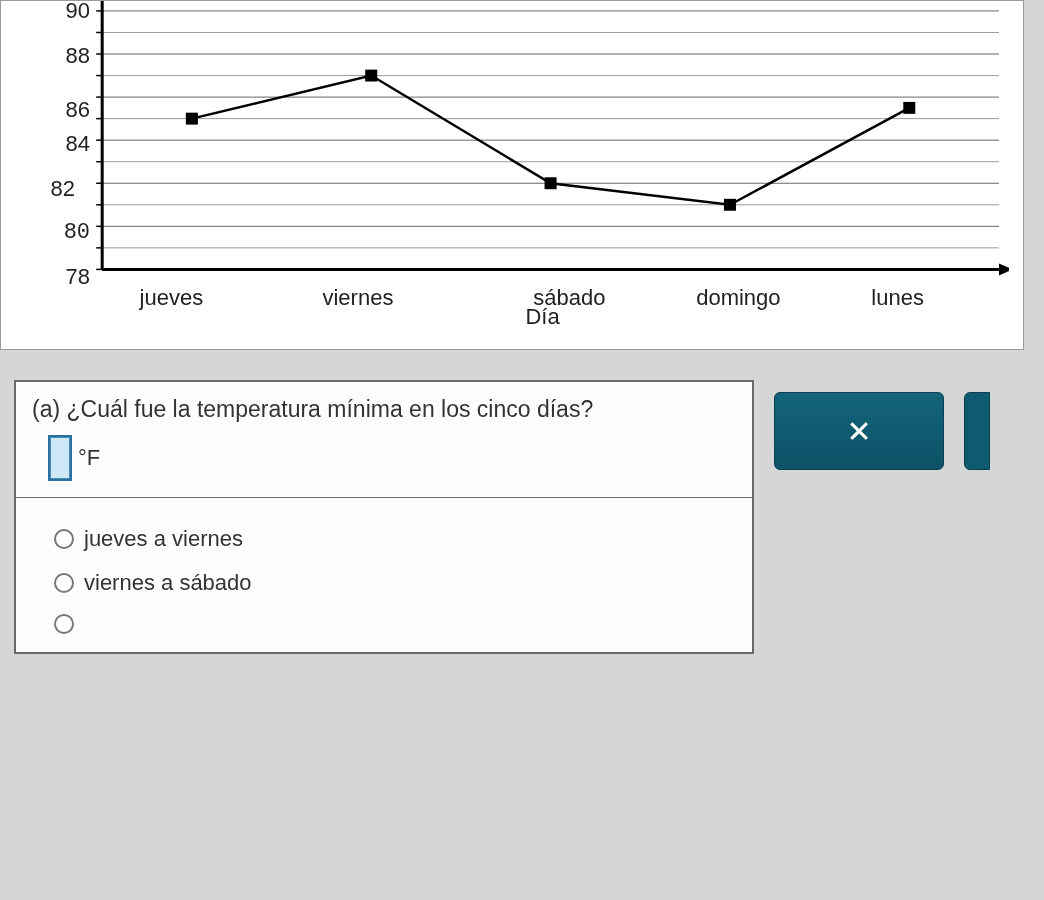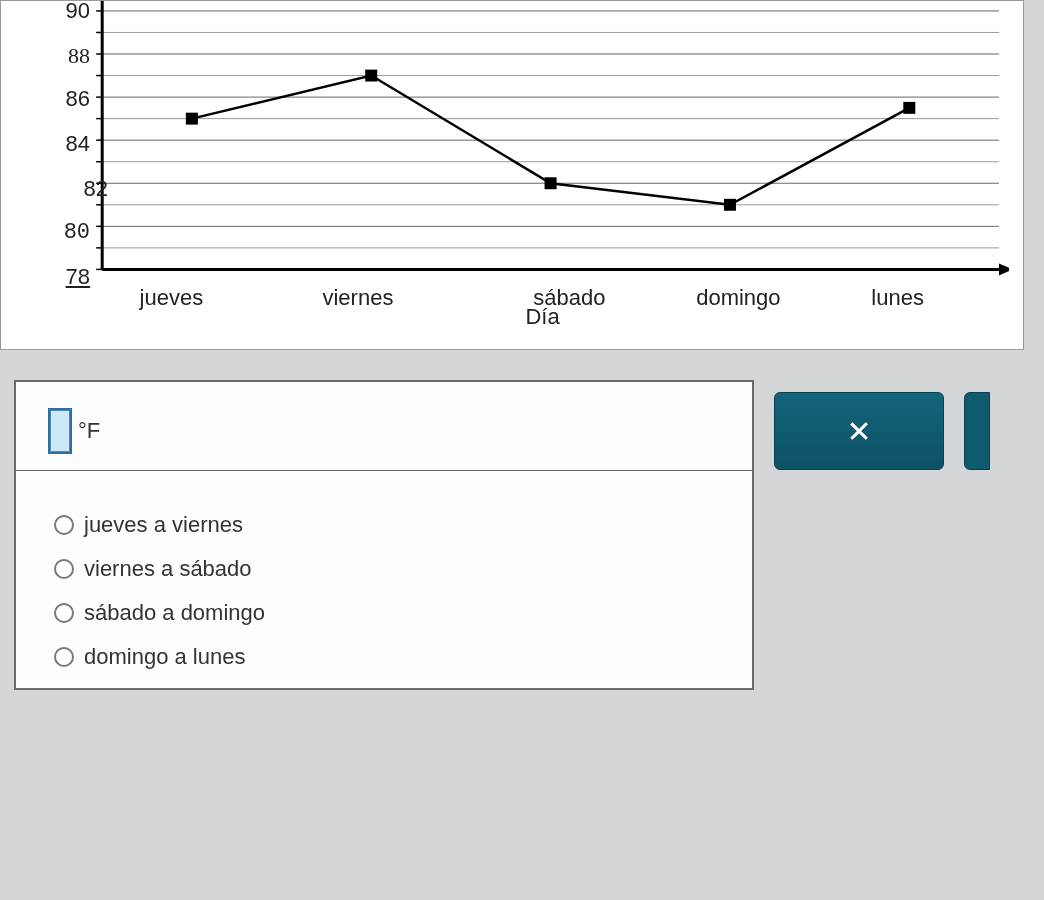--- a/index.html
+++ b/index.html
@@ -54,21 +54,21 @@
     height: 42px;
     border: 1px solid #4a8db5;
     background: #cfe8f7;
     outline: 2px solid #2a6fa0;
   }
   .unit {
     font-size: 22px;
     color: #333;
   }
   .options {
-    margin-top: 27px;
+    margin-top: 14px;
     margin-left: 22px;
     display: flex;
     flex-direction: column;
     gap: 18px;
   }
   .opt {
     display: flex;
     align-items: center;
     gap: 10px;
     font-size: 22px;
@@ -150,64 +150,60 @@
       <polygon points="990,264 990,276 1004,270" fill="#000"></polygon>
       <path d="M184.5 118.33333333333331 L363.5 75 L542.5 183.33333333333334 L721.5 205 L900.5 107.5 " fill="none" stroke="#000" stroke-width="2.5"></path>
       <rect x="178.5" y="112.33333333333331" width="12" height="12" fill="#000"></rect>
       <rect x="357.5" y="69" width="12" height="12" fill="#000"></rect>
       <rect x="536.5" y="177.33333333333334" width="12" height="12" fill="#000"></rect>
       <rect x="715.5" y="199" width="12" height="12" fill="#000"></rect>
       <rect x="894.5" y="101.5" width="12" height="12" fill="#000"></rect>
     </svg>
   
   <div id="yticks">
-      <div class="ytick" style="left: 49.09px; top: 263.353px; text-decoration: underline;">78</div>
+      <div class="ytick" style="left: 49.09px; top: 263.353px;">78</div>
       <div class="ytick" style="left: 49.09px; top: 219px; font-family: Liberation Mono, monospace;">80</div>
-      <div class="ytick" style="left: 67px; top: 174.647px;">82</div>
+      <div class="ytick" style="left: 34px; top: 174.647px;">82</div>
       <div class="ytick" style="left: 49.09px; top: 130.294px;">84</div>
-      <div class="ytick" style="left: 49.09px; top: 85px;">86</div>
-      <div class="ytick" style="left: 49.09px; top: 41.5882px; font-family: Liberation Serif, serif;">88</div>
+      <div class="ytick" style="left: 49.09px; top: 96px;">86</div>
+      <div class="ytick" style="left: 49.09px; top: 41.5882px;">88</div>
       <div class="ytick" style="left: 49.09px; top: -2.76471px;">90</div>
     </div>
   
   <div id="xticks">
       <div class="xtick" style="left: 138.559px; width: 100px; text-align: left; top: 284.353px;">jueves</div>
       <div class="xtick" style="left: 321.497px; width: 100px; text-align: left; top: 284.353px;">viernes</div>
       <div class="xtick" style="left: 504.435px; width: 100px; text-align: right; top: 284.353px;">sábado</div>
       <div class="xtick" style="left: 687.373px; width: 100px; text-align: center; top: 284.353px;">domingo</div>
       <div class="xtick" style="left: 870.311px; width: 100px; top: 284.353px;">lunes</div>
     </div>
   <div class="xlabel" id="xlabel" style="left: 524.435px; top: 303px;">Día</div>
 </div>
 
 <div class="question-row">
   <div class="question-panel">
     <div class="q-part">
+      <div>(a) ¿Cuál fue la temperatura mínima en los cinco días?</div>
       <div class="answer-row">
         <div class="answer-input"></div>
         <span class="unit">°F</span>
       </div>
     </div>
     <div class="q-part">
       <div class="options" id="options">
           <div class="opt">
             <div class="radio"></div>
             <span>jueves a viernes</span>
           </div>
           <div class="opt">
             <div class="radio"></div>
             <span>viernes a sábado</span>
           </div>
           <div class="opt">
             <div class="radio"></div>
-            <span>sábado a domingo</span>
-          </div>
-          <div class="opt">
-            <div class="radio"></div>
-            <span>domingo a lunes</span>
           </div>
         </div>
     </div>
   </div>
   <div class="btn-wrong">
     <span>✕</span>
   </div>
   <div class="btn-next"></div>
 </div>
 

